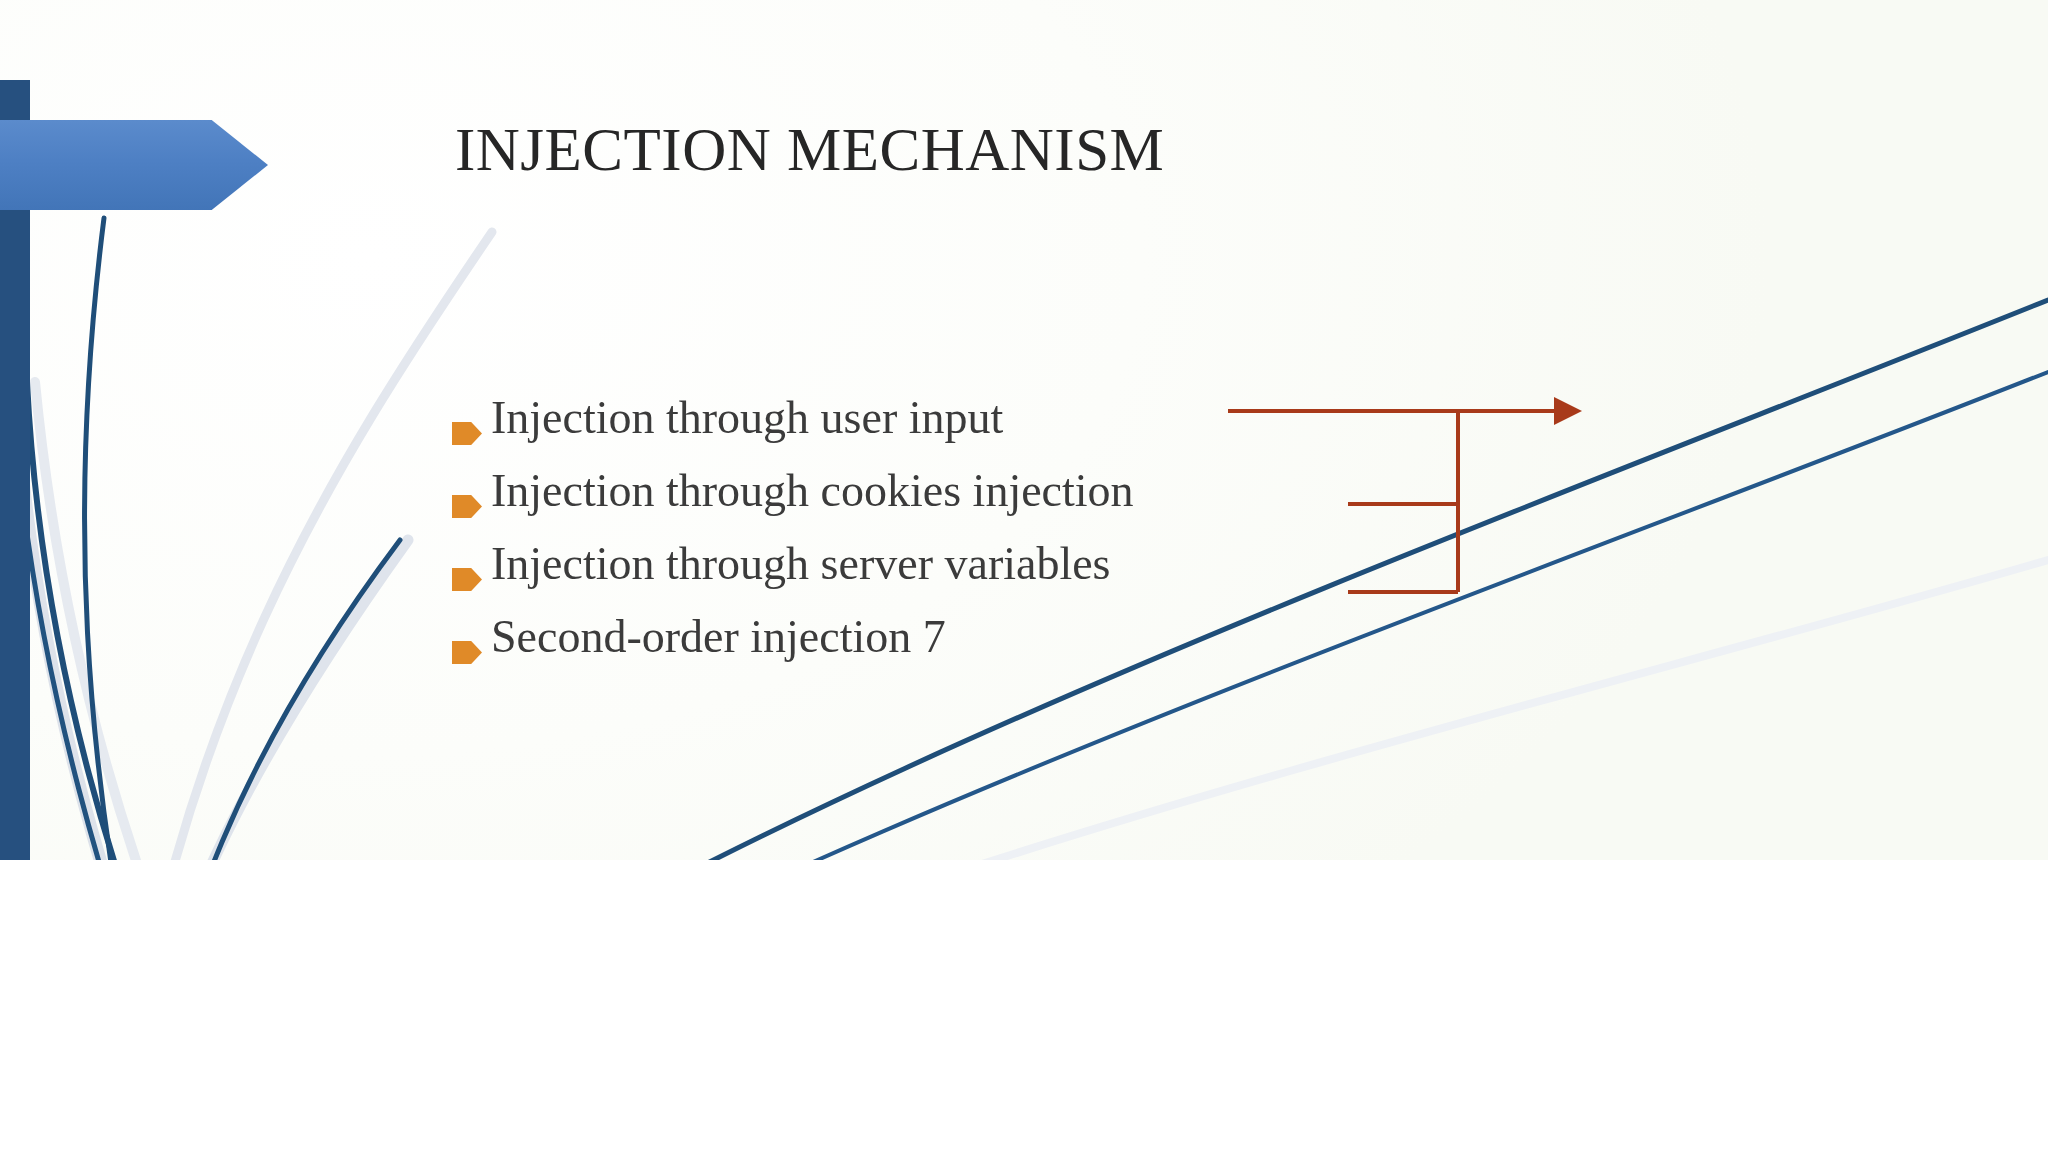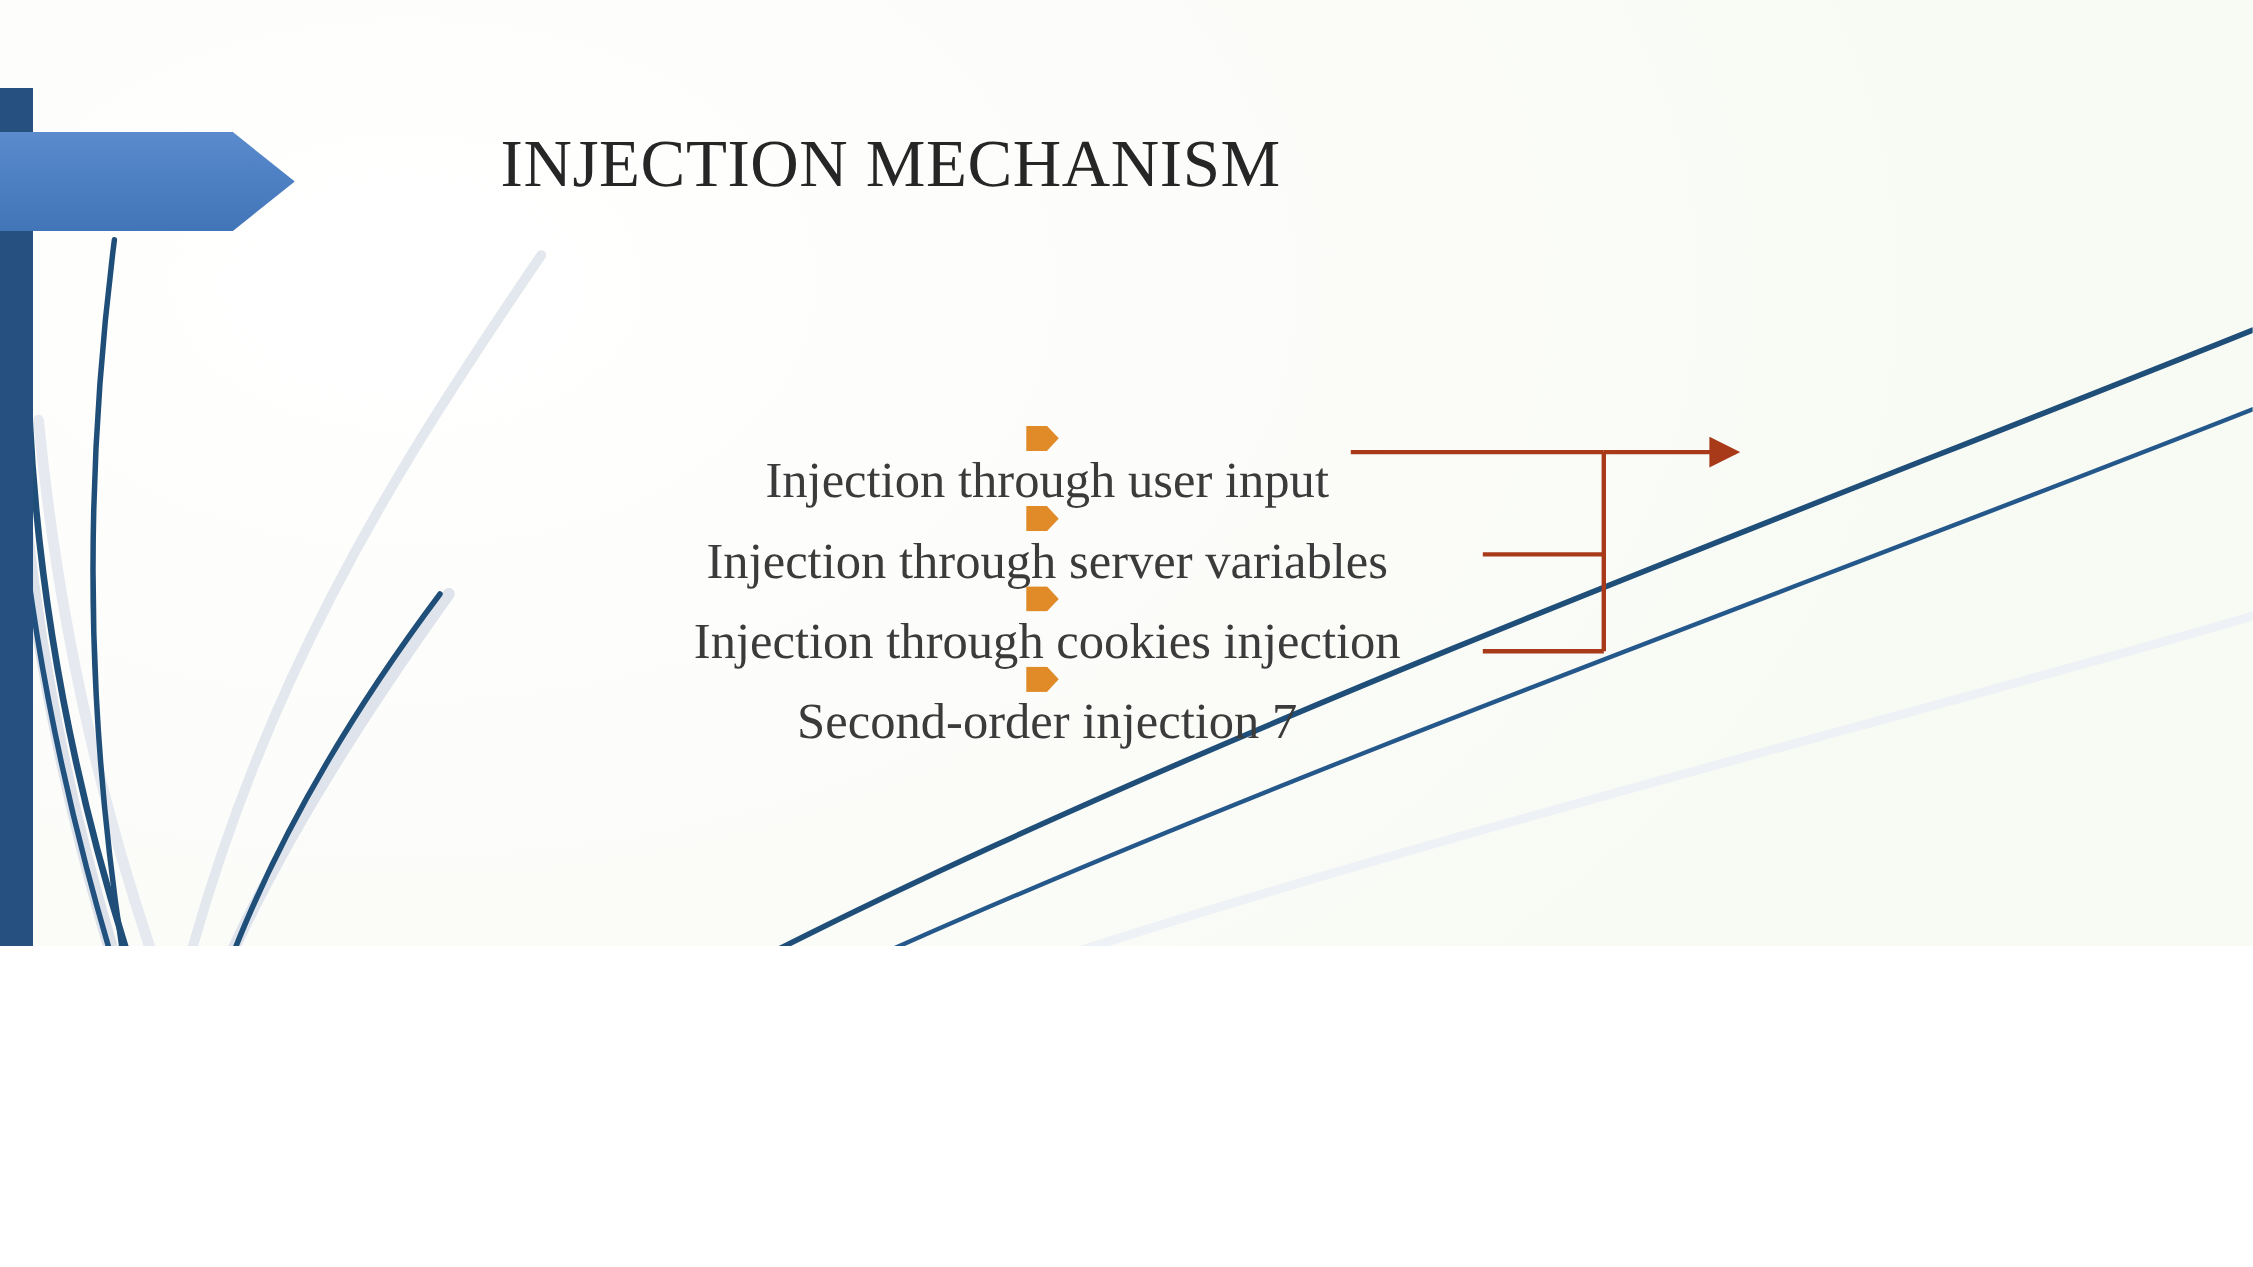--- a/index.html
+++ b/index.html
@@ -73,23 +73,22 @@
   
   #bullet-list {
     position: absolute;
     left: 452px;
     top: 372px;
     width: 1000px;
   }
 
   .bullet-row {
     display: flex;
-    align-items: center;
+    align-items: flex-end;
     height: 73px;
-    flex-direction: column;
   }
 
   .bullet-marker {
     flex: 0 0 auto;
     width: 30px;
     height: 23px;
     margin-top: 15px;
     margin-right: 9px;
     background: #e08a28;
     clip-path: polygon(0 0, 64% 0, 100% 50%, 64% 100%, 0 100%);
@@ -156,26 +155,26 @@
 
   <div id="bullet-list">
 
     <div class="bullet-row">
       <span class="bullet-marker"></span>
       <span class="bullet-text">Injection through user input</span>
     </div>
 
     <div class="bullet-row">
       <span class="bullet-marker"></span>
+      <span class="bullet-text">Injection through cookies injection</span>
+    </div>
+
+    <div class="bullet-row">
+      <span class="bullet-marker"></span>
       <span class="bullet-text">Injection through server variables</span>
-    </div>
-
-    <div class="bullet-row">
-      <span class="bullet-marker"></span>
-      <span class="bullet-text">Injection through cookies injection</span>
     </div>
 
     <div class="bullet-row">
       <span class="bullet-marker"></span>
       <span class="bullet-text">Second-order injection 7</span>
     </div>
 
   </div>
 
   <svg id="connector-svg" viewBox="0 0 2048 1152" xmlns="http://www.w3.org/2000/svg">

